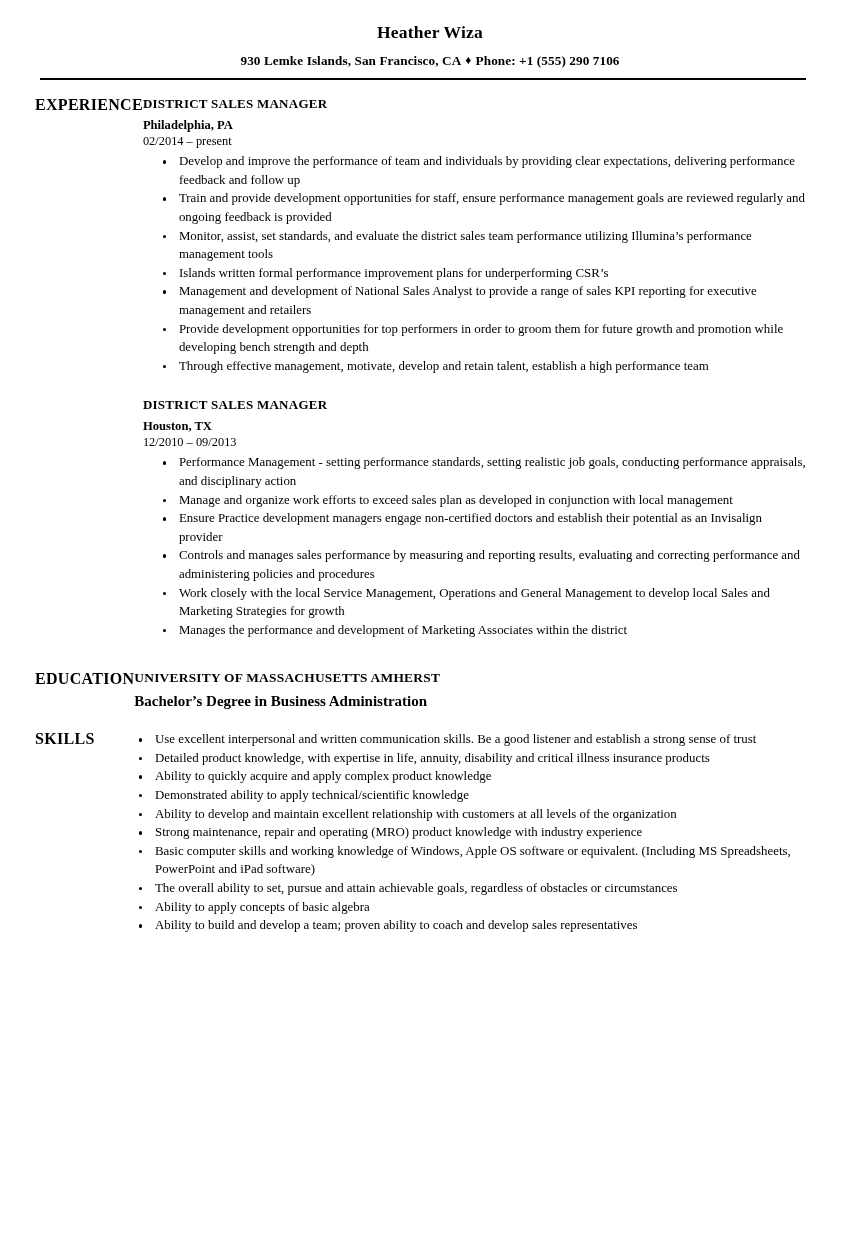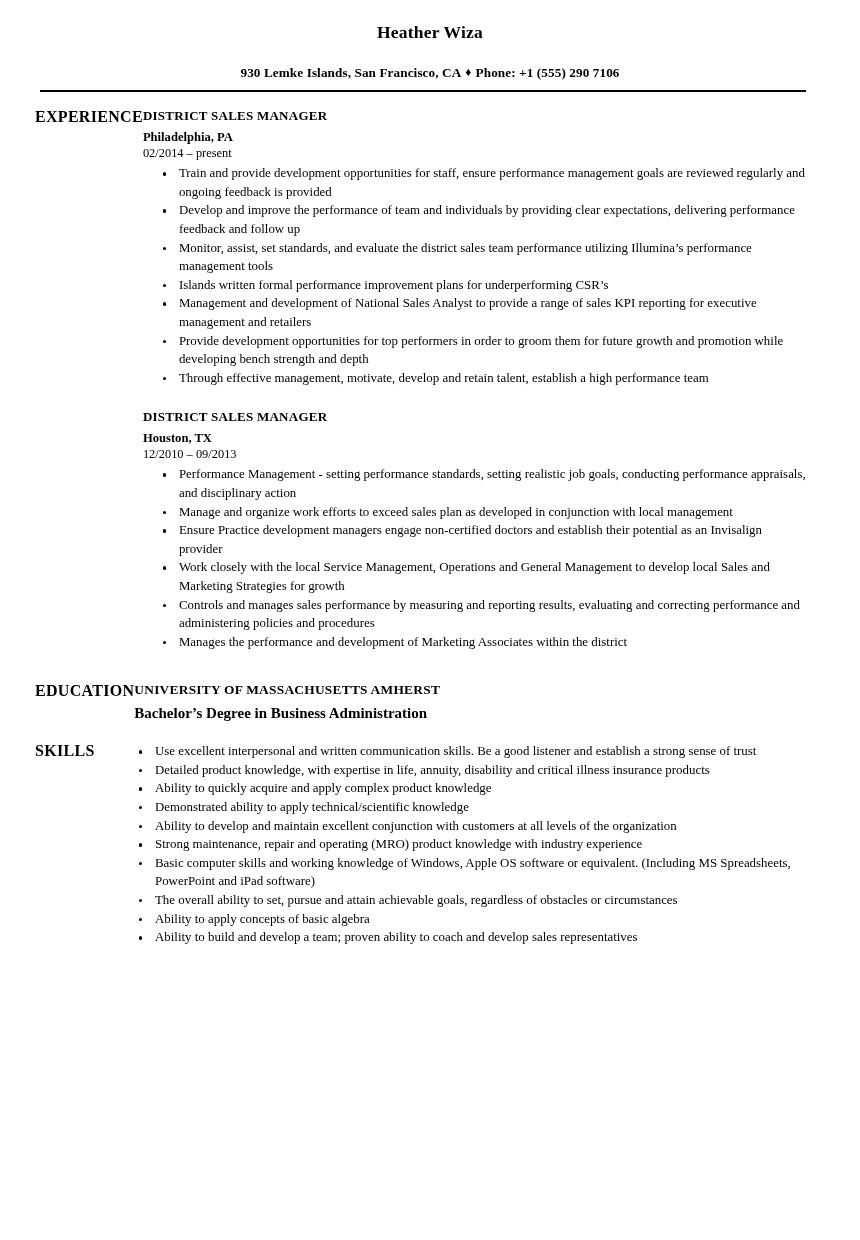--- a/index.html
+++ b/index.html
@@ -30,21 +30,21 @@
     text-align: center;
     font-size: 17.5px;
     font-weight: bold;
     letter-spacing: 0.2px;
     line-height: 1.15;
   }
   .contact-line {
     text-align: center;
     font-size: 13.2px;
     font-weight: bold;
-    margin-top: 23px;
+    margin-top: 11px;
     letter-spacing: 0.1px;
   }
   .contact-sep {
     display: inline-block;
     padding: 0 4px;
     font-size: 12px;
     vertical-align: 1px;
   }
   .header-rule {
     margin: 9px 54px 0 40px;
@@ -154,40 +154,40 @@
 
   <div class="section" id="experience-section">
     <div class="section-label">EXPERIENCE</div>
     <div class="section-body">
 
       <div class="job">
         <div class="job-title">DISTRICT SALES MANAGER</div>
         <div class="job-location">Philadelphia, PA</div>
         <div class="job-dates">02/2014 – present</div>
         <ul class="bullets">
+            <li>Develop and improve the performance of team and individuals by providing clear expectations, delivering performance feedback and follow up</li>
             <li>Train and provide development opportunities for staff, ensure performance management goals are reviewed regularly and ongoing feedback is provided</li>
-            <li>Develop and improve the performance of team and individuals by providing clear expectations, delivering performance feedback and follow up</li>
             <li>Monitor, assist, set standards, and evaluate the district sales team performance utilizing Illumina’s performance management tools</li>
             <li>Islands written formal performance improvement plans for underperforming CSR’s</li>
             <li>Management and development of National Sales Analyst to provide a range of sales KPI reporting for executive management and retailers</li>
             <li>Provide development opportunities for top performers in order to groom them for future growth and promotion while developing bench strength and depth</li>
             <li>Through effective management, motivate, develop and retain talent, establish a high performance team</li>
           </ul>
       </div>
 
       <div class="job">
         <div class="job-title">DISTRICT SALES MANAGER</div>
         <div class="job-location">Houston, TX</div>
         <div class="job-dates">12/2010 – 09/2013</div>
         <ul class="bullets">
             <li>Performance Management - setting performance standards, setting realistic job goals, conducting performance appraisals, and disciplinary action</li>
             <li>Manage and organize work efforts to exceed sales plan as developed in conjunction with local management</li>
             <li>Ensure Practice development managers engage non-certified doctors and establish their potential as an Invisalign provider</li>
+            <li>Controls and manages sales performance by measuring and reporting results, evaluating and correcting performance and administering policies and procedures</li>
             <li>Work closely with the local Service Management, Operations and General Management to develop local Sales and Marketing Strategies for growth</li>
-            <li>Controls and manages sales performance by measuring and reporting results, evaluating and correcting performance and administering policies and procedures</li>
             <li>Manages the performance and development of Marketing Associates within the district</li>
           </ul>
       </div>
 
     </div>
   </div>
 
   <div class="section" id="education-section">
     <div class="section-label">EDUCATION</div>
     <div class="section-body">
@@ -197,21 +197,21 @@
   </div>
 
   <div class="section" id="skills-section">
     <div class="section-label">SKILLS</div>
     <div class="section-body">
       <ul class="bullets skills-bullets">
           <li>Use excellent interpersonal and written communication skills. Be a good listener and establish a strong sense of trust</li>
           <li>Detailed product knowledge, with expertise in life, annuity, disability and critical illness insurance products</li>
           <li>Ability to quickly acquire and apply complex product knowledge</li>
           <li>Demonstrated ability to apply technical/scientific knowledge</li>
-          <li>Ability to develop and maintain excellent conjunction with customers at all levels of the organization</li>
+          <li>Ability to develop and maintain excellent relationship with customers at all levels of the organization</li>
           <li>Strong maintenance, repair and operating (MRO) product knowledge with industry experience</li>
           <li>Basic computer skills and working knowledge of Windows, Apple OS software or equivalent. (Including MS Spreadsheets, PowerPoint and iPad software)</li>
           <li>The overall ability to set, pursue and attain achievable goals, regardless of obstacles or circumstances</li>
           <li>Ability to apply concepts of basic algebra</li>
           <li>Ability to build and develop a team; proven ability to coach and develop sales representatives</li>
         </ul>
     </div>
   </div>
 
 </div>

